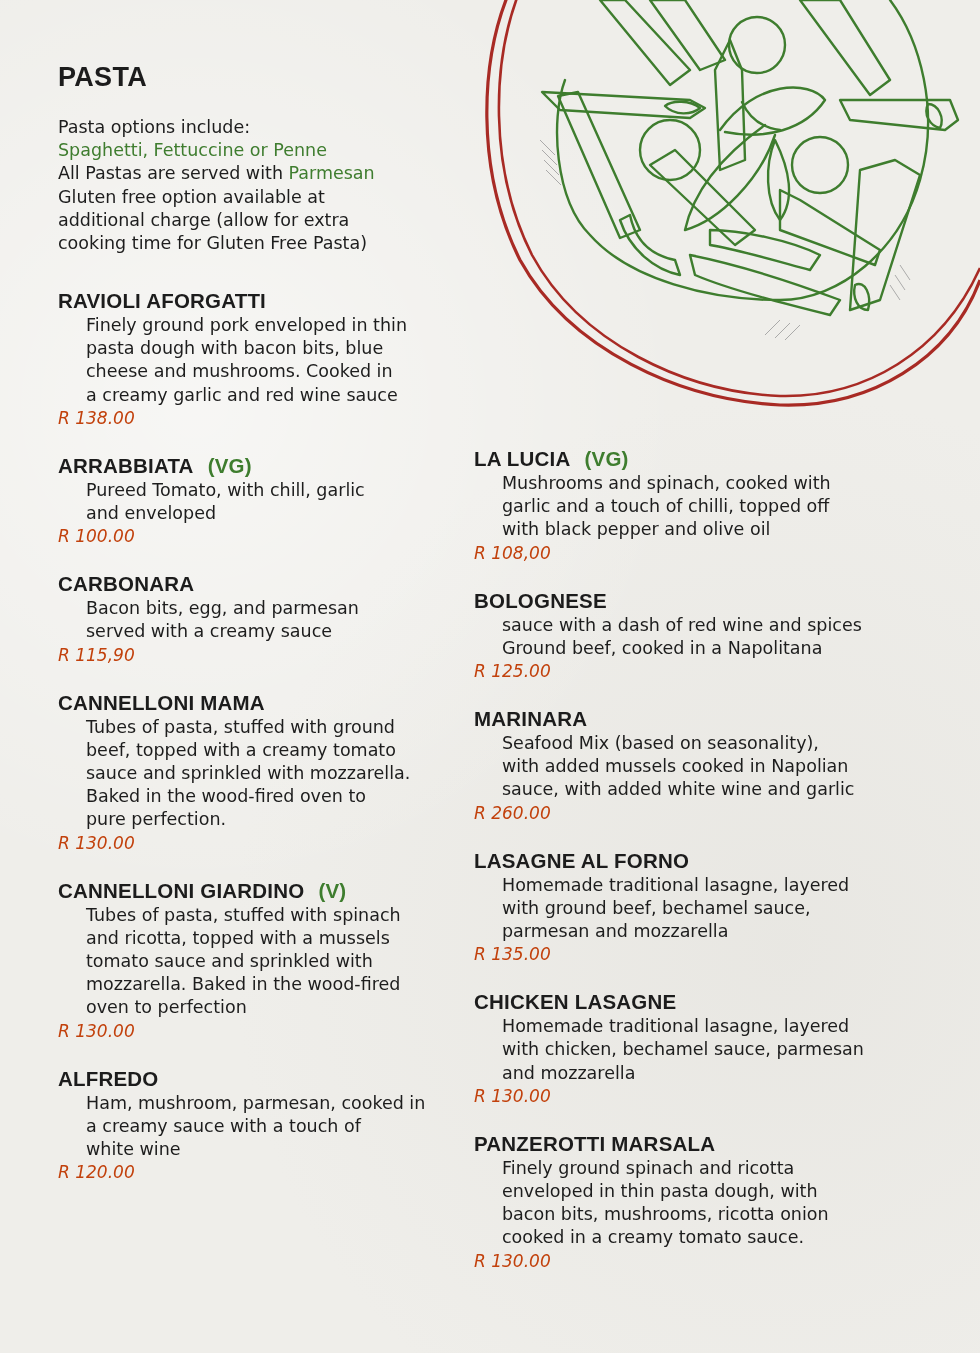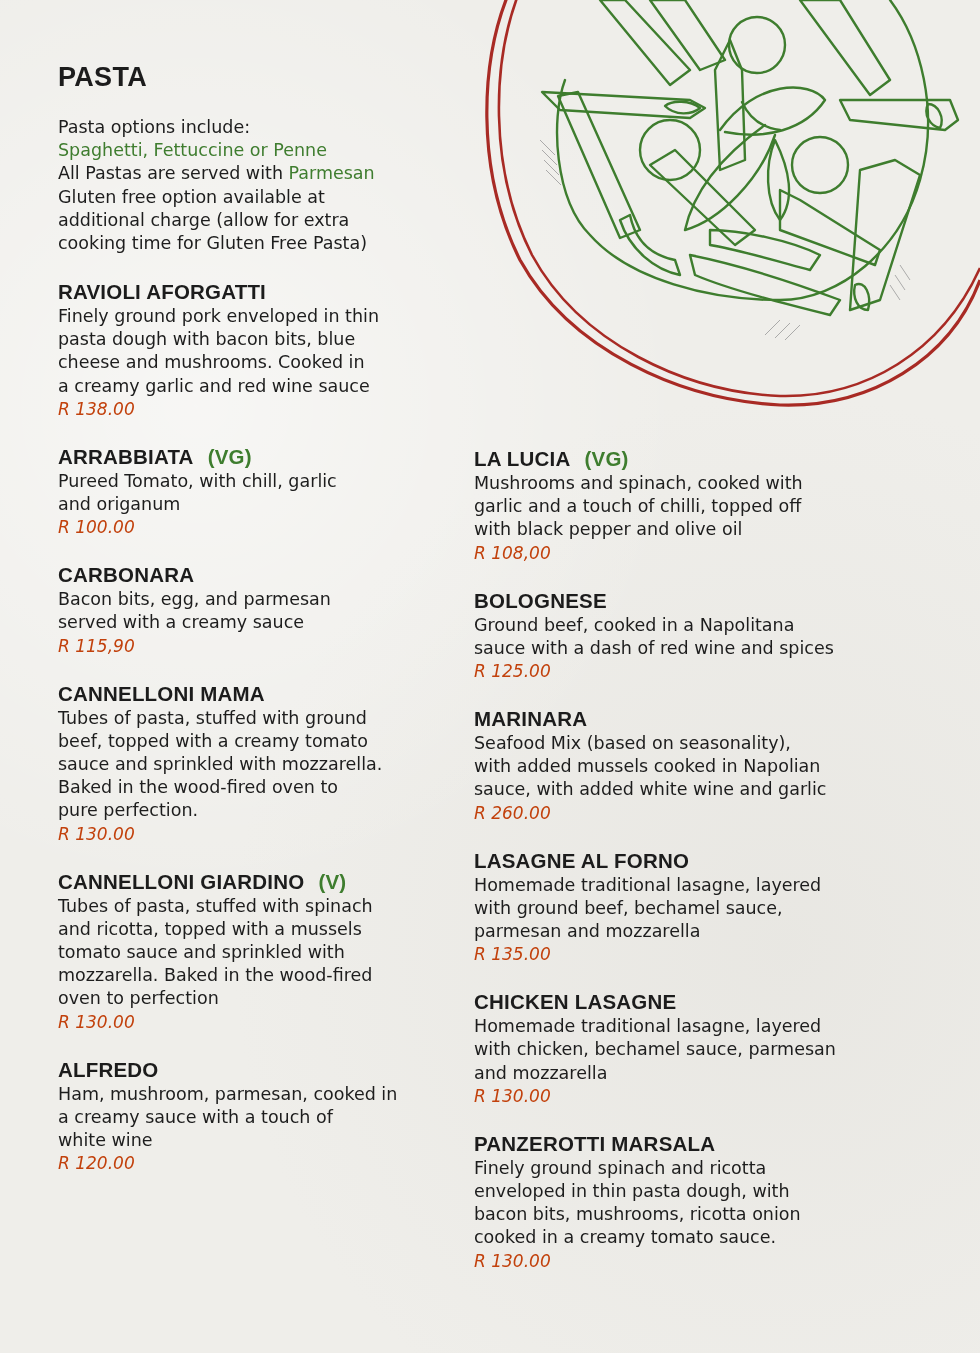--- a/index.html
+++ b/index.html
@@ -28,34 +28,34 @@
       color: #1c1c1c;
     }
     .intro {
       position: absolute; left: 58px; top: 116px; width: 380px;
       font-size: 17.5px; line-height: 23.2px; font-weight: 400; color: #1d1d1d;
     }
     .intro .line { display: block; white-space: nowrap; }
     .green { color: #3f7d2f; }
 
     .col { position: absolute; width: 400px; }
-    .col.left { left: 58px; top: 279px; }
+    .col.left { left: 58px; top: 288px; }
     .col.right { left: 474px; top: 446px; }
 
     .item { margin-bottom: 24px; }
     .item-name {
       font-family: "Liberation Sans", sans-serif;
       font-weight: 700; font-size: 20.5px; line-height: 26px;
       letter-spacing: 0.2px; color: #1c1c1c; white-space: nowrap;
     }
     .item-tag { color: #3e7d2e; font-weight: 700; margin-left: 14px; }
     .item-desc {
       font-size: 17.5px; line-height: 23.2px; color: #1d1d1d; font-weight: 400;
     }
-    .item-desc .line { display: block; white-space: nowrap; }
+    .item-desc .line { display: block; white-space: nowrap; margin-left: 28px; }
     .item-price {
       font-size: 17px; line-height: 22px; font-style: italic; font-weight: 500;
       color: #c2410c;
     }
   </style>
 </head>
 <body>
 
 <div class="page">
 
@@ -128,21 +128,21 @@
           <span class="line">pasta dough with bacon bits, blue</span>
           <span class="line">cheese and mushrooms. Cooked in</span>
           <span class="line">a creamy garlic and red wine sauce</span>
         </div>
         <div class="item-price">R 138.00</div>
       </div>
       <div class="item">
         <div class="item-name"><span>ARRABBIATA</span><span class="item-tag">(VG)</span></div>
         <div class="item-desc">
           <span class="line">Pureed Tomato, with chill, garlic</span>
-          <span class="line">and origanum</span>
+          <span class="line">and enveloped</span>
         </div>
         <div class="item-price">R 100.00</div>
       </div>
       <div class="item">
         <div class="item-name"><span>CARBONARA</span></div>
         <div class="item-desc">
           <span class="line">Bacon bits, egg, and parmesan</span>
           <span class="line">served with a creamy sauce</span>
         </div>
         <div class="item-price">R 115,90</div>
@@ -185,22 +185,22 @@
         <div class="item-desc">
           <span class="line">Mushrooms and spinach, cooked with</span>
           <span class="line">garlic and a touch of chilli, topped off</span>
           <span class="line">with black pepper and olive oil</span>
         </div>
         <div class="item-price">R 108,00</div>
       </div>
       <div class="item">
         <div class="item-name"><span>BOLOGNESE</span></div>
         <div class="item-desc">
+          <span class="line">sauce with a dash of red wine and spices</span>
           <span class="line">Ground beef, cooked in a Napolitana</span>
-          <span class="line">sauce with a dash of red wine and spices</span>
         </div>
         <div class="item-price">R 125.00</div>
       </div>
       <div class="item">
         <div class="item-name"><span>MARINARA</span></div>
         <div class="item-desc">
           <span class="line">Seafood Mix (based on seasonality),</span>
           <span class="line">with added mussels cooked in Napolian</span>
           <span class="line">sauce, with added white wine and garlic</span>
         </div>

